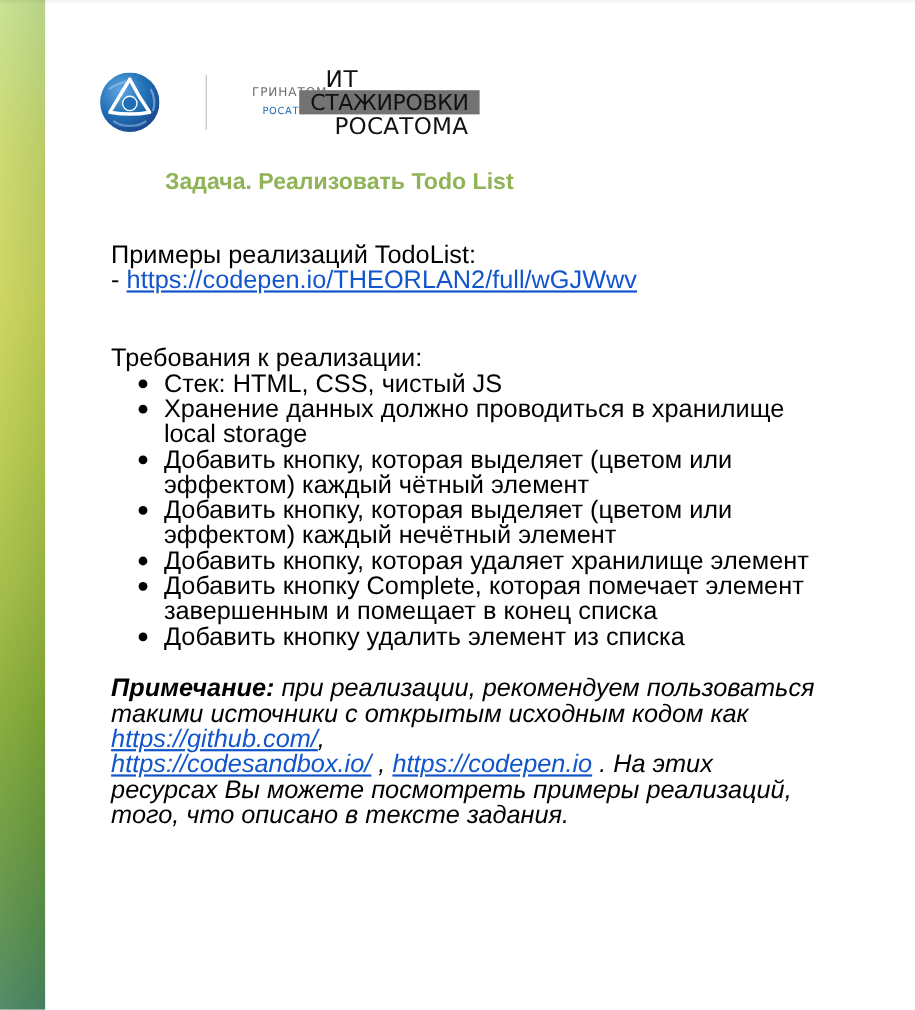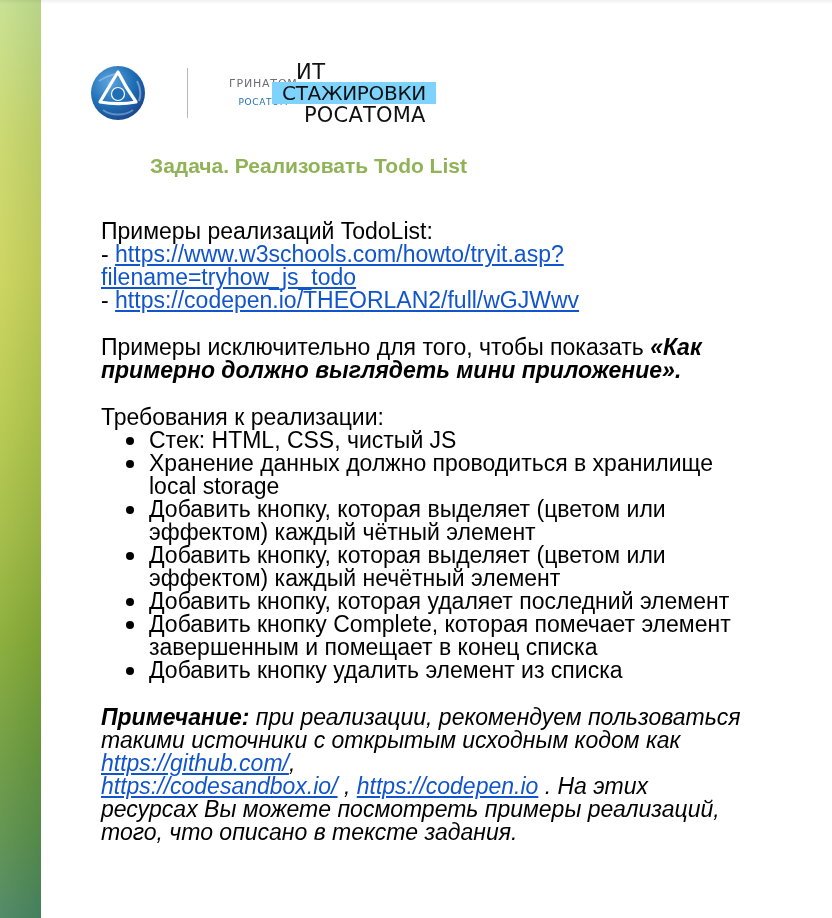--- a/index.html
+++ b/index.html
@@ -79,21 +79,21 @@
       color: #111111;
     }
     .logo-it-line1 {
       position: absolute; left: 4px; top: 2px;
       letter-spacing: 0.5px;
       margin-left: 20px;
     }
     .logo-it-line2 {
       position: absolute; left: 0px; top: 22px;
       width: 164px; height: 22px;
-      background: #7dd3fc;
+      background: #737373;
       text-align: center;
       font-size: 20px;
       line-height: 22px;
       letter-spacing: -0.3px;
     }
     .logo-it-line3 {
       position: absolute; left: 32px; top: 45px;
       letter-spacing: 0.2px;
     }
 
@@ -174,39 +174,35 @@
   <span class="logo-it-line2">СТАЖИРОВКИ</span>
   <span class="logo-it-line3">РОСАТОМА</span>
 </div>
 
 <div class="doc-title">Задача. Реализовать Todo List</div>
 
 <div class="doc-body">
 
   <p class="p">Примеры реализаций TodoList:</p>
   <p class="p">
-    <span>- </span><a class="link">https://www.w3schools.com/howto/tryit.asp?filename=tryhow_js_todo</a>
-  </p>
-  <p class="p">
     <span>- </span><a class="link">https://codepen.io/THEORLAN2/full/wGJWwv</a>
   </p>
 
   <div class="gap"></div>
 
-  <p class="p"><span>Примеры исключительно для того, чтобы показать </span><span class="bold-italic">«Как примерно должно выглядеть мини приложение».</span></p>
 
   <div class="gap"></div>
 
   <p class="p">Требования к реализации:</p>
   <ul class="req-list">
     <li><span class="bullet"></span><span>Стек: HTML, CSS, чистый JS</span></li>
     <li><span class="bullet"></span><span>Хранение данных должно проводиться в хранилище local storage</span></li>
     <li><span class="bullet"></span><span>Добавить кнопку, которая выделяет (цветом или эффектом) каждый чётный элемент</span></li>
     <li><span class="bullet"></span><span>Добавить кнопку, которая выделяет (цветом или эффектом) каждый нечётный элемент</span></li>
-    <li><span class="bullet"></span><span>Добавить кнопку, которая удаляет последний элемент</span></li>
+    <li><span class="bullet"></span><span>Добавить кнопку, которая удаляет хранилище элемент</span></li>
     <li><span class="bullet"></span><span>Добавить кнопку Complete, которая помечает элемент завершенным и помещает в конец списка</span></li>
     <li><span class="bullet"></span><span>Добавить кнопку удалить элемент из списка</span></li>
   </ul>
 
   <div class="gap"></div>
 
   <p class="p italic"><span class="bold">Примечание:</span><span> при реализации, рекомендуем пользоваться такими источники с открытым исходным кодом как </span><a class="link">https://github.com/</a><span>,</span><br><a class="link">https://codesandbox.io/</a><span> , </span><a class="link">https://codepen.io</a><span> . На этих ресурсах Вы можете посмотреть примеры реализаций, того, что описано в тексте задания.</span></p>
 
 </div>
 

